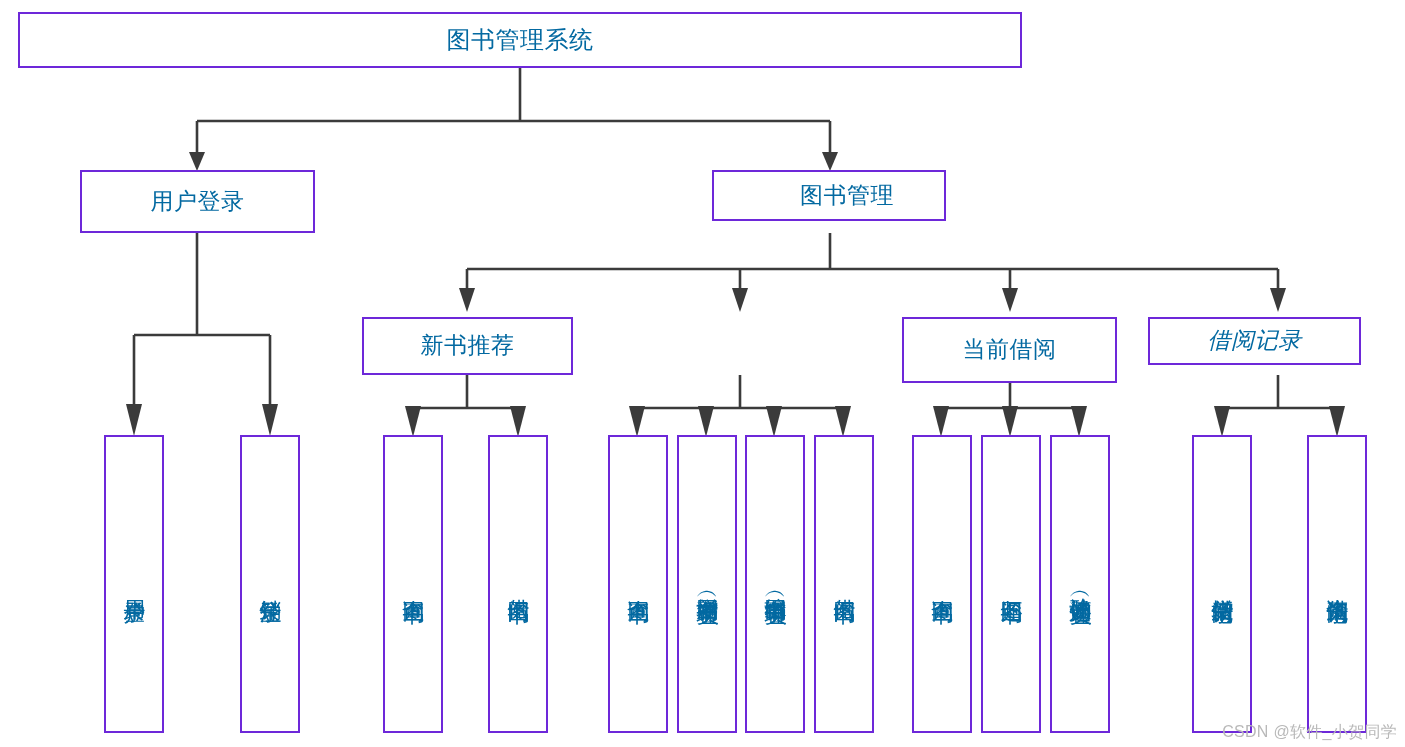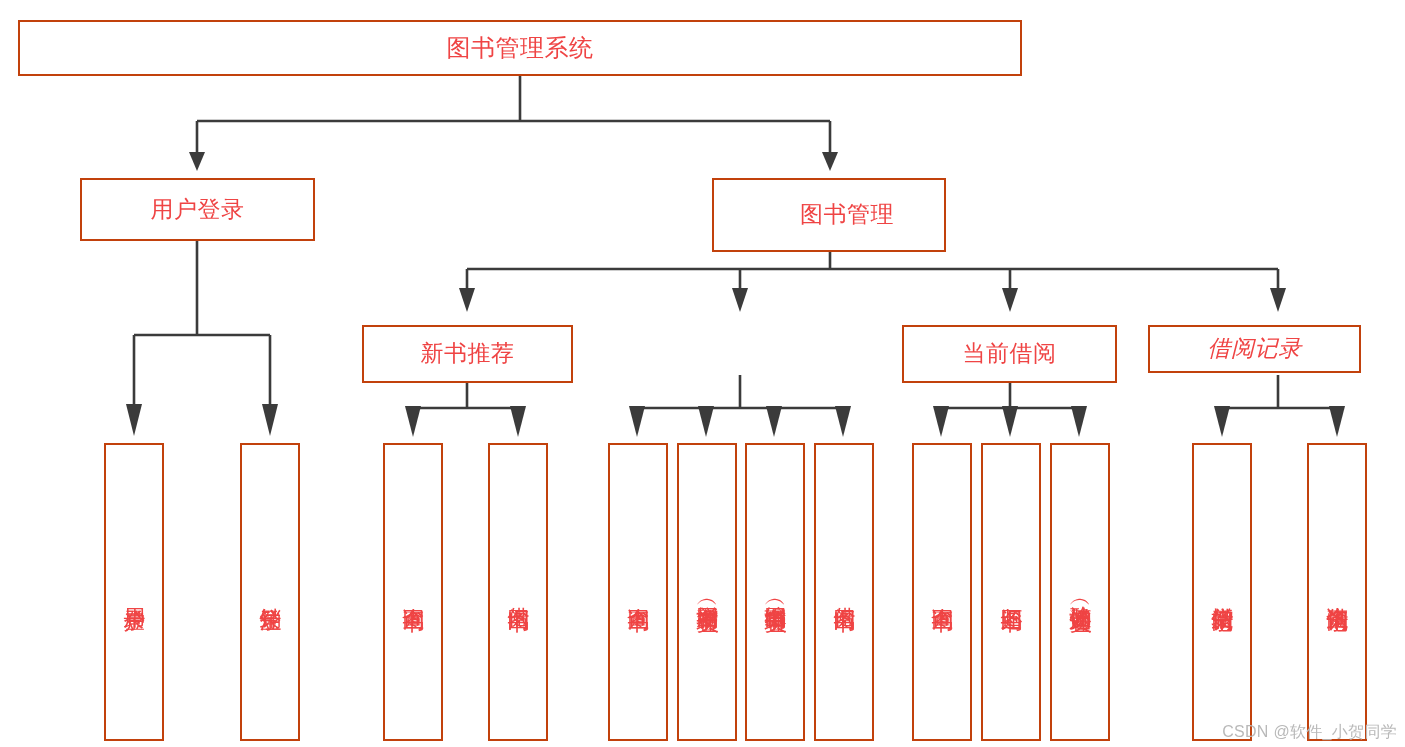--- a/index.html
+++ b/index.html
@@ -20,28 +20,27 @@
   #svg-layer {
     position: absolute;
     left: 0;
     top: 0;
     width: 1405px;
     height: 747px;
   }
   .node {
     position: absolute;
     box-sizing: border-box;
-    border: 2px solid #c2410c;
+    border: 2px solid #6d28d9;
     background: #ffffff;
-    color: #ef4444;
+    color: #0369a1;
     display: flex;
     align-items: center;
     justify-content: center;
     z-index: 3;
-    margin-top: 8px;
   }
   .node-h .label {
     font-size: 23px;
     line-height: 1.1;
     letter-spacing: 0.5px;
     white-space: nowrap;
   }
   .node-v {
     align-items: center;
     justify-content: center;
@@ -155,30 +154,30 @@
   </svg>
 
   <div class="node node-h root" style="left:18px; top:12px; width:1004px; height:56px;">
     <span class="label">图书管理系统</span>
   </div>
 
   <div class="node node-h" style="left:80px; top:170px; width:235px; height:63px;">
     <span class="label">用户登录</span>
   </div>
 
-  <div class="node node-h" style="left:712px; top:170px; width:234px; height:74px;padding-left:36px;">
+  <div class="node node-h" style="left:712px; top:170px; width:234px; height:51px;padding-left:36px;">
     <span class="label">图书管理</span>
   </div>
 
   <div class="node node-h" style="left:362px; top:317px; width:211px; height:58px;">
     <span class="label">新书推荐</span>
   </div>
 
 
-  <div class="node node-h" style="left:902px; top:317px; width:215px; height:58px;justify-content:center;">
+  <div class="node node-h" style="left:902px; top:317px; width:215px; height:66px;justify-content:center;">
     <span class="label">当前借阅</span>
   </div>
 
   <div class="node node-h" style="left:1148px; top:317px; width:213px; height:48px;font-style:italic;">
     <span class="label">借阅记录</span>
   </div>
 
   <div class="node node-v" style="left:104px; top:435px; width:60px; height:298px;">
     <span class="label">用户登录</span>
   </div>

